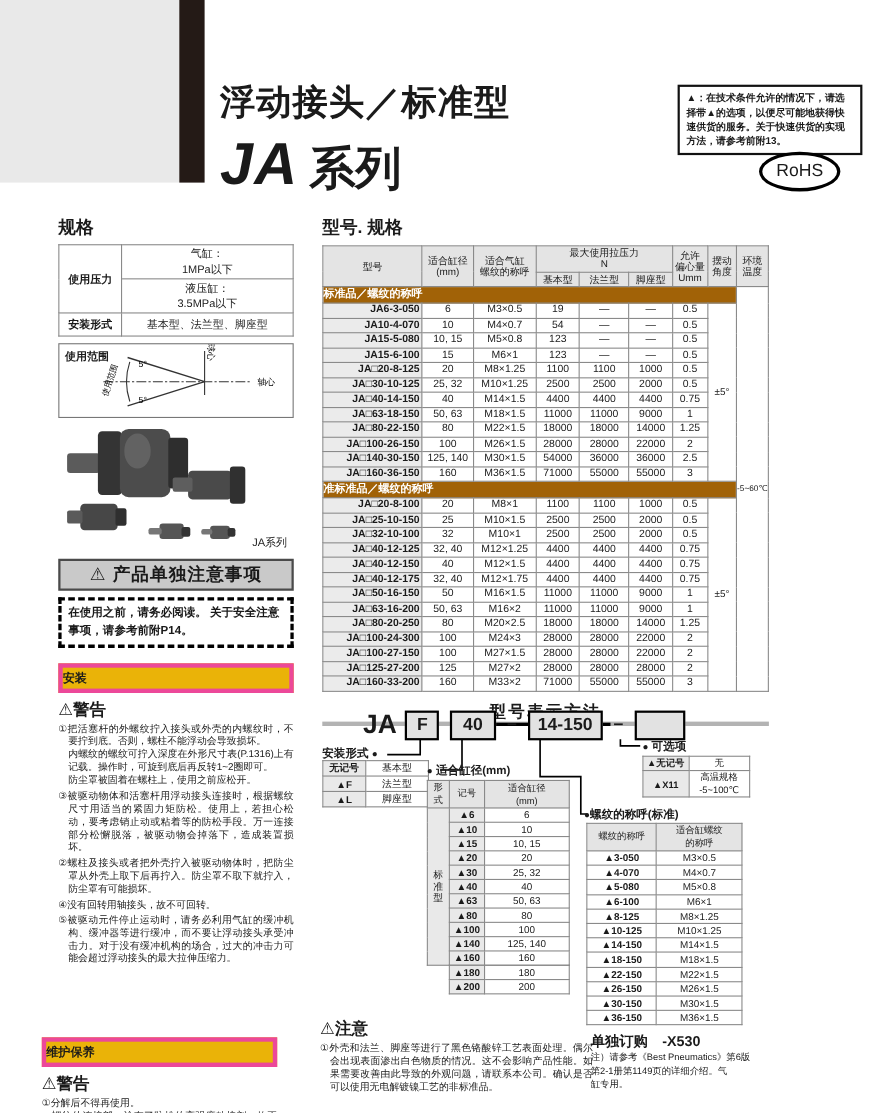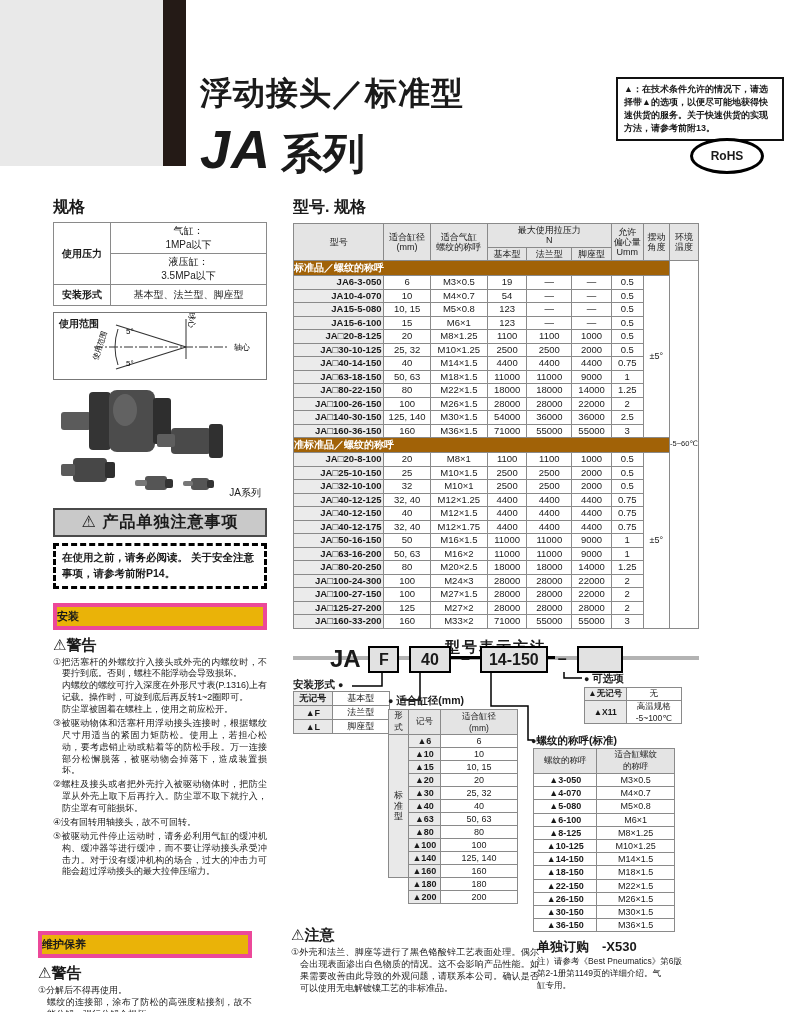--- a/index.html
+++ b/index.html
@@ -11,21 +11,21 @@
   .corner-gray{left:0;top:0;width:163px;height:166px;background:#e9e9e9;}
   .corner-bar{left:163px;top:0;width:23px;height:166px;background:#241a16;}
   .hdr{left:200px;top:72px;}
   .hdr .sub{font-size:32px;font-weight:bold;letter-spacing:1px;}
   .hdr .ser{margin-top:2px;}
   .hdr .ja{font-size:54px;font-weight:bold;font-style:italic;letter-spacing:1px;}
   .hdr .xl{font-size:42px;font-weight:bold;margin-left:10px;}
   .notebox{left:616px;top:77px;width:152px;border:2px solid #111;padding:4px 6px;
            font-size:9px;font-weight:bold;line-height:1.45;}
   .rohs{left:690px;top:138px;width:68px;height:30px;border:3px solid #000;border-radius:50%;
-        text-align:center;line-height:30px;font-size:12px;font-weight:bold;}
+        text-align:center;line-height:30px;font-size:16px;font-weight:normal;}
 
   
   table{border-collapse:collapse;}
   td,th{border:1px solid #8a8a8a;text-align:center;vertical-align:middle;font-weight:normal;
         padding:0 2px;white-space:pre-line;}
   .bold{font-weight:bold;}
   .shade{background:#e9e9e9;}
   .hh{background:#e4e4e4;}
 
   
@@ -184,21 +184,21 @@
 内螺纹的螺纹可拧入深度在外形尺寸表(P.1316)上有记载。操作时，可旋到底后再反转1~2圈即可。
 防尘罩被固着在螺柱上，使用之前应松开。</div>
         <div class="witem" style="white-space: pre-line;">③被驱动物体和活塞杆用浮动接头连接时，根据螺纹尺寸用适当的紧固力矩防松。使用上，若担心松动，要考虑销止动或粘着等的防松手段。万一连接部分松懈脱落，被驱动物会掉落下，造成装置损坏。</div>
         <div class="witem" style="white-space: pre-line;">②螺柱及接头或者把外壳拧入被驱动物体时，把防尘罩从外壳上取下后再拧入。防尘罩不取下就拧入，防尘罩有可能损坏。</div>
         <div class="witem" style="white-space: pre-line;">④没有回转用轴接头，故不可回转。</div>
         <div class="witem" style="white-space: pre-line;">⑤被驱动元件停止运动时，请务必利用气缸的缓冲机构、缓冲器等进行缓冲，而不要让浮动接头承受冲击力。对于没有缓冲机构的场合，过大的冲击力可能会超过浮动接头的最大拉伸压缩力。</div>
       </div>
   </div>
 
   <div class="abs maint">
-    <div class="secbar" style="margin-top:0">维护保养</div>
+    <div class="secbar" style="margin-top:12px">维护保养</div>
     <div class="warnhead"><span>⚠</span><span>警告</span></div>
     <div id="maint-items">
         <div class="witem" style="white-space: pre-line;">①分解后不得再使用。
 螺纹的连接部，涂布了防松的高强度粘接剂，故不能分解。强行分解会损坏。</div>
       </div>
   </div>
 
   <div class="abs rightcol">
     <div class="h1">型号. 规格</div>
     <table class="main-t" id="main-table">

